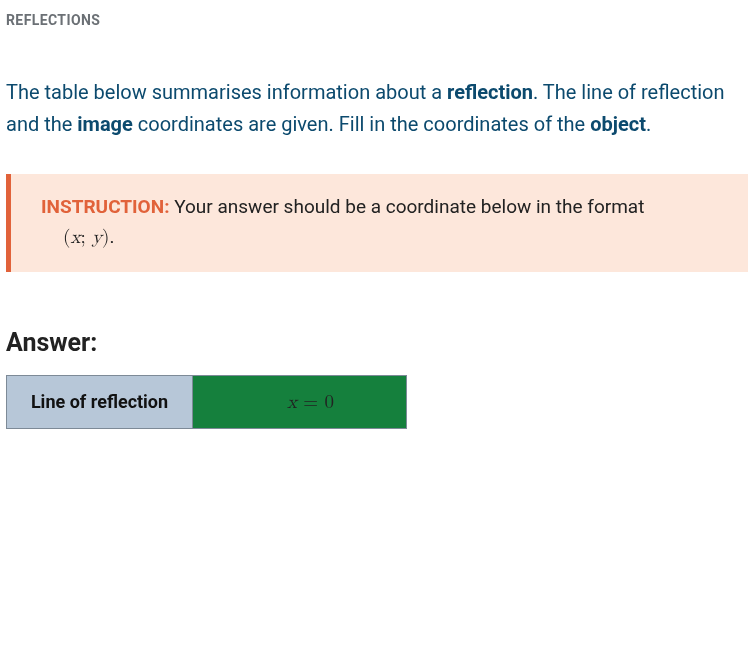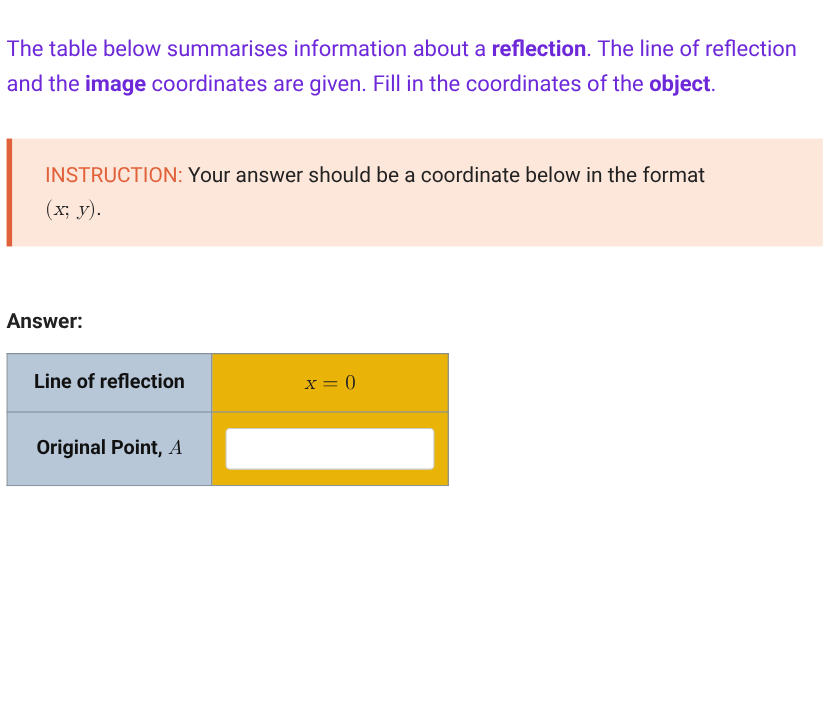--- a/index.html
+++ b/index.html
@@ -15,65 +15,66 @@
   .section-label {
     font-size: 14px;
     font-weight: 700;
     letter-spacing: 0.4px;
     color: #6b7075;
     margin: 4px 0 48px 0;
   }
   .intro {
     font-size: 20px;
     line-height: 1.6;
-    color: #6d28d9;
+    color: #0c4a6e;
     margin-bottom: 34px;
   }
   .intro b { font-weight: 700; }
   .instruction-box {
     background: #fde7db;
     border-left: 5px solid #e1623a;
     padding: 18px 24px 18px 30px;
     font-size: 19px;
     line-height: 1.6;
     margin-bottom: 56px;
     color: #222;
   }
   .instruction-box .label {
     color: #e1623a;
-    font-weight: 400;
+    font-weight: 700;
   }
   .math {
     font-family: "Latin Modern Math", "STIX Two Math", "Cambria Math", Georgia, serif;
     font-style: italic;
+    margin-left: 22px;
   }
   .math .punct, .math .num, .math .paren { font-style: normal; }
   .answer-head {
-    font-size: 19px;
+    font-size: 25px;
     font-weight: 700;
     margin: 0 0 18px 0;
   }
   table.reflect {
     border-collapse: collapse;
     font-size: 18px;
   }
   table.reflect th, table.reflect td {
     border: 1px solid #7d8a97;
     padding: 14px 12px;
     text-align: center;
     vertical-align: middle;
   }
   table.reflect th {
     background: #b7c7d8;
     font-weight: 700;
     width: 186px;
     color: #111;
   }
   table.reflect td {
-    background: #eab308;
+    background: #15803d;
     width: 214px;
     font-size: 19px;
   }
   .row-label-math {
     font-family: "Latin Modern Math", "STIX Two Math", "Cambria Math", Georgia, serif;
     font-style: italic;
     font-weight: 400;
   }
   .arrow { font-style: normal; padding: 0 4px; }
   .answer-input {
@@ -83,43 +84,36 @@
     border-radius: 4px;
     font-size: 16px;
     padding: 4px 8px;
     background: #fff;
   }
 </style>
 </head>
 <body>
 
 <div class="wrap">
+  <div class="section-label">REFLECTIONS</div>
 
   <p class="intro">
     <span>The table below summarises information about a </span><b>reflection</b><span>. The line of reflection and the </span><b>image</b><span> coordinates are given. Fill in the coordinates of the </span><b>object</b><span>.</span>
   </p>
 
   <div class="instruction-box">
     <span class="label">INSTRUCTION:</span><span> Your answer should be a coordinate below in the format </span><br>
     <span class="math"><span class="paren">(</span>x<span class="punct">; </span>y<span class="paren">)</span></span><span>.</span>
   </div>
 
   <div class="answer-head">Answer:</div>
 
   <table class="reflect">
     <tbody>
         <tr>
       <th>Line of reflection</th>
       <td>
         <span class="math"><span>x</span> <span class="punct">=</span> <span class="num">0</span></span>
       </td>
     </tr>
-    <tr>
-      <th>
-        <span>Original Point, </span><span class="row-label-math">A</span>
-      </th>
-      <td>
-        <input type="text" class="answer-input" style="">
-      </td>
-    </tr>
   </tbody>
     </table>
 </div>
 
 </body></html>

